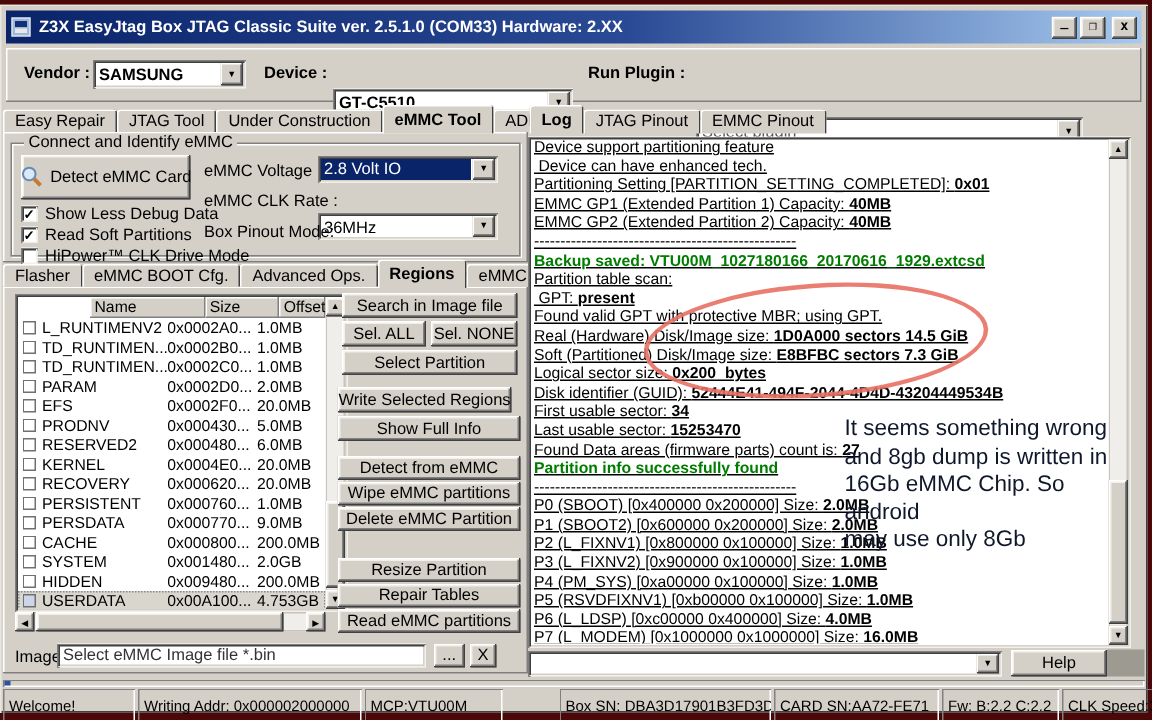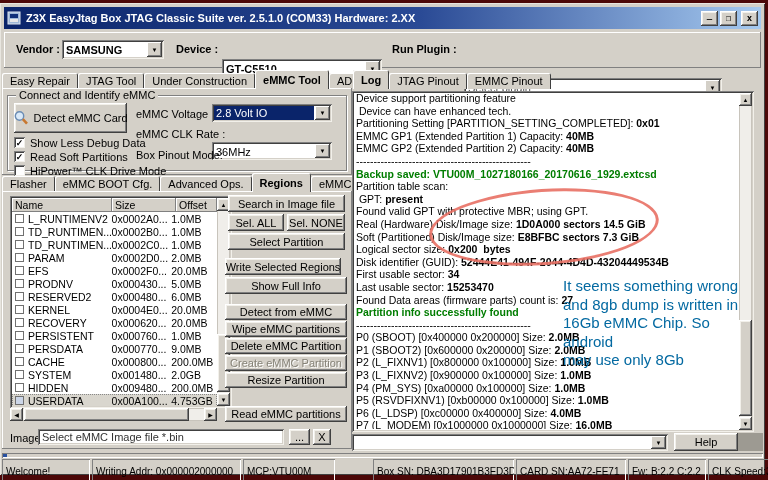--- a/index.html
+++ b/index.html
@@ -37,43 +37,43 @@
   .tab.active{font-weight:bold;height:19px;z-index:3;box-shadow:inset 1px 1px #fff, inset -1px 0 #404040;}
   .tsb{width:10px;height:15px;font-size:6px;padding:0;}
   
   .groupbox{border:1px solid #808080;box-shadow:inset 1px 1px #fff,1px 1px 0 #fff;}
   .grouptitle{position:absolute;top:-7px;left:8px;background:#d4d0c8;padding:0 3px;font-size:11px;}
   
   .cbrow{position:absolute;display:flex;align-items:center;height:13px;}
   .cbbox{width:11px;height:11px;background:#fff;box-shadow:inset 1px 1px #808080, inset -1px -1px #f2f0ea, inset 2px 2px #404040;
          display:flex;align-items:center;justify-content:center;font-size:9px;font-weight:bold;margin-right:5px;}
   
-  #tablehead{display:flex;height:14px;}
+  #tablehead{display:flex;height:14px;padding-left:48px;}
   .hcell{background:#d4d0c8;box-shadow:inset -1px -1px #808080, inset 1px 1px #fff;padding-left:3px;display:flex;align-items:center;font-size:10.5px;}
   .trow{display:flex;align-items:center;height:13px;background:#fff;font-size:10.5px;white-space:nowrap;}
   .trow.sel{background:#d9d6ce;outline:1px dotted #888;outline-offset:-1px;}
   .trow .tcb{width:9px;height:9px;margin:0 4px 0 3px;background:#fff;box-shadow:inset 0 0 0 1px #707070;flex:none;}
   .trow.sel .tcb{background:#ccd6e8;}
   .tc-name{width:84px;overflow:hidden;}
   .tc-size{width:60px;overflow:hidden;}
   .tc-off{width:46px;overflow:hidden;}
   
   .sbtrack{background:#f0eeea;box-shadow:inset 0 0 0 1px #c8c4bc;}
   .sbarrow{display:flex;align-items:center;justify-content:center;font-size:6px;background:#d4d0c8;
            box-shadow:inset -1px -1px #404040, inset 1px 1px #fff, inset -2px -2px #808080, inset 2px 2px #f2f0ea;}
   .sbthumb{background:#d4d0c8;box-shadow:inset -1px -1px #404040, inset 1px 1px #fff, inset -2px -2px #808080, inset 2px 2px #f2f0ea;}
   
   #logbox{left:352px;top:88px;width:402px;height:341px;}
-  #logcontent{position:absolute;left:4px;top:1px;right:17px;bottom:3px;overflow:hidden;}
+  #logcontent{position:absolute;left:4px;top:1px;right:17px;bottom:3px;overflow:hidden;text-decoration:underline;}
   .logline{white-space:pre;font-size:10.5px;line-height:12.6px;}
   .lg{color:#007d00;font-weight:bold;}
   .lb{font-weight:bold;}
   
   #ellipse{left:429px;top:186px;width:224px;height:70px;border:3px solid rgba(232,112,100,0.9);border-radius:50%;transform:rotate(-4deg);pointer-events:none;}
-  #annot{left:563px;top:274px;width:200px;color:#0369a1;font-size:15px;line-height:18.5px;font-weight:500;}
+  #annot{left:563px;top:274px;width:200px;color:#0f172a;font-size:15px;line-height:18.5px;font-weight:500;}
   
   #statusbar{left:2px;right:2px;top:456px;height:24px;display:flex;gap:2px;}
   .scell{box-shadow:inset 1px 1px #808080, inset -1px -1px #fff;display:flex;align-items:center;padding-left:4px;
          font-size:10px;white-space:nowrap;overflow:hidden;flex:none;}
 </style>
 </head>
 <body>
 
 <div id="win">
 
@@ -299,22 +299,22 @@
 
     <div class="btn abs" style="left:226px;top:4px;width:117px;height:17px;">Search in Image file</div>
     <div class="btn abs" style="left:226px;top:23px;width:56px;height:17px;">Sel. ALL</div>
     <div class="btn abs" style="left:285px;top:23px;width:58px;height:17px;">Sel. NONE</div>
     <div class="btn abs" style="left:226px;top:42px;width:117px;height:17px;">Select Partition</div>
     <div class="btn abs" style="left:223px;top:67px;width:116px;height:17px;">Write Selected Regions</div>
     <div class="btn abs" style="left:223px;top:86px;width:122px;height:17px;">Show Full Info</div>
     <div class="btn abs" style="left:223px;top:113px;width:122px;height:16px;">Detect from eMMC</div>
     <div class="btn abs" style="left:223px;top:130px;width:122px;height:16px;">Wipe eMMC partitions</div>
     <div class="btn abs" style="left:223px;top:147px;width:122px;height:16px;">Delete eMMC Partition</div>
-    <div class="btn abs disabled" style="left:223px;top:164px;width:122px;height:16px;">Create eMMC Partition</div>
     <div class="btn abs" style="left:223px;top:181px;width:122px;height:16px;">Resize Partition</div>
+    <div class="btn abs" style="left:223px;top:198px;width:122px;height:16px;">Repair Tables</div>
     <div class="btn abs" style="left:223px;top:215px;width:122px;height:16px;">Read eMMC partitions</div>
 
     <span class="abs" style="left:8px;top:241px;">Image</span>
     <div class="abs sunk" style="left:36px;top:238px;width:246px;height:16px;">
       <span class="abs" style="left:4px;top:2px;color:#333;white-space:nowrap;">Select eMMC Image file *.bin</span>
     </div>
     <div class="btn abs" style="left:287px;top:238px;width:21px;height:16px;">...</div>
     <div class="btn abs" style="left:311px;top:238px;width:18px;height:16px;">X</div>
   </div>
 

